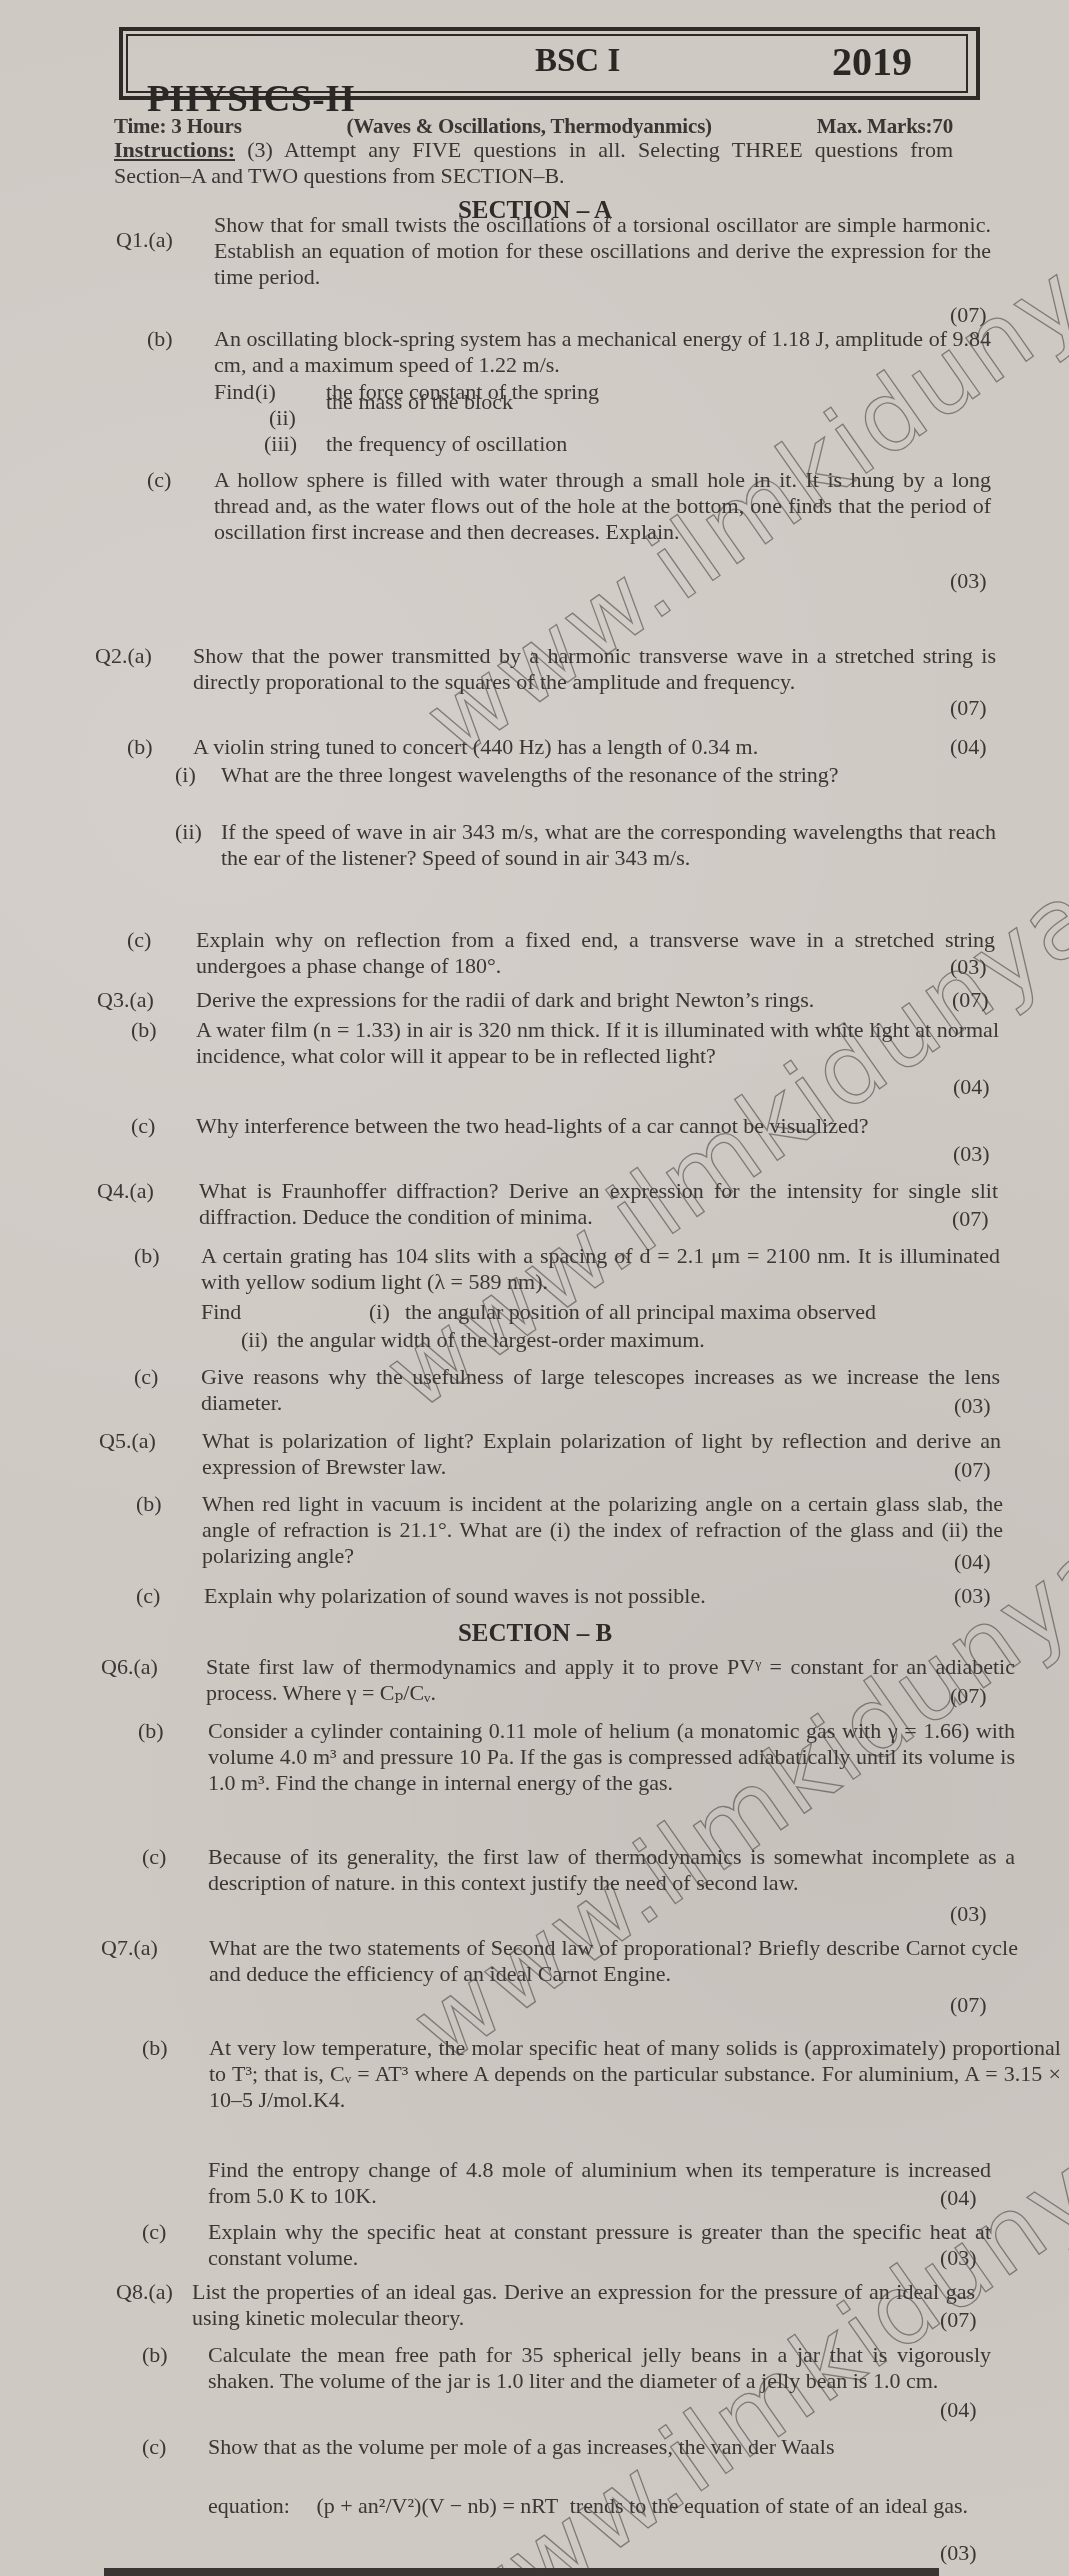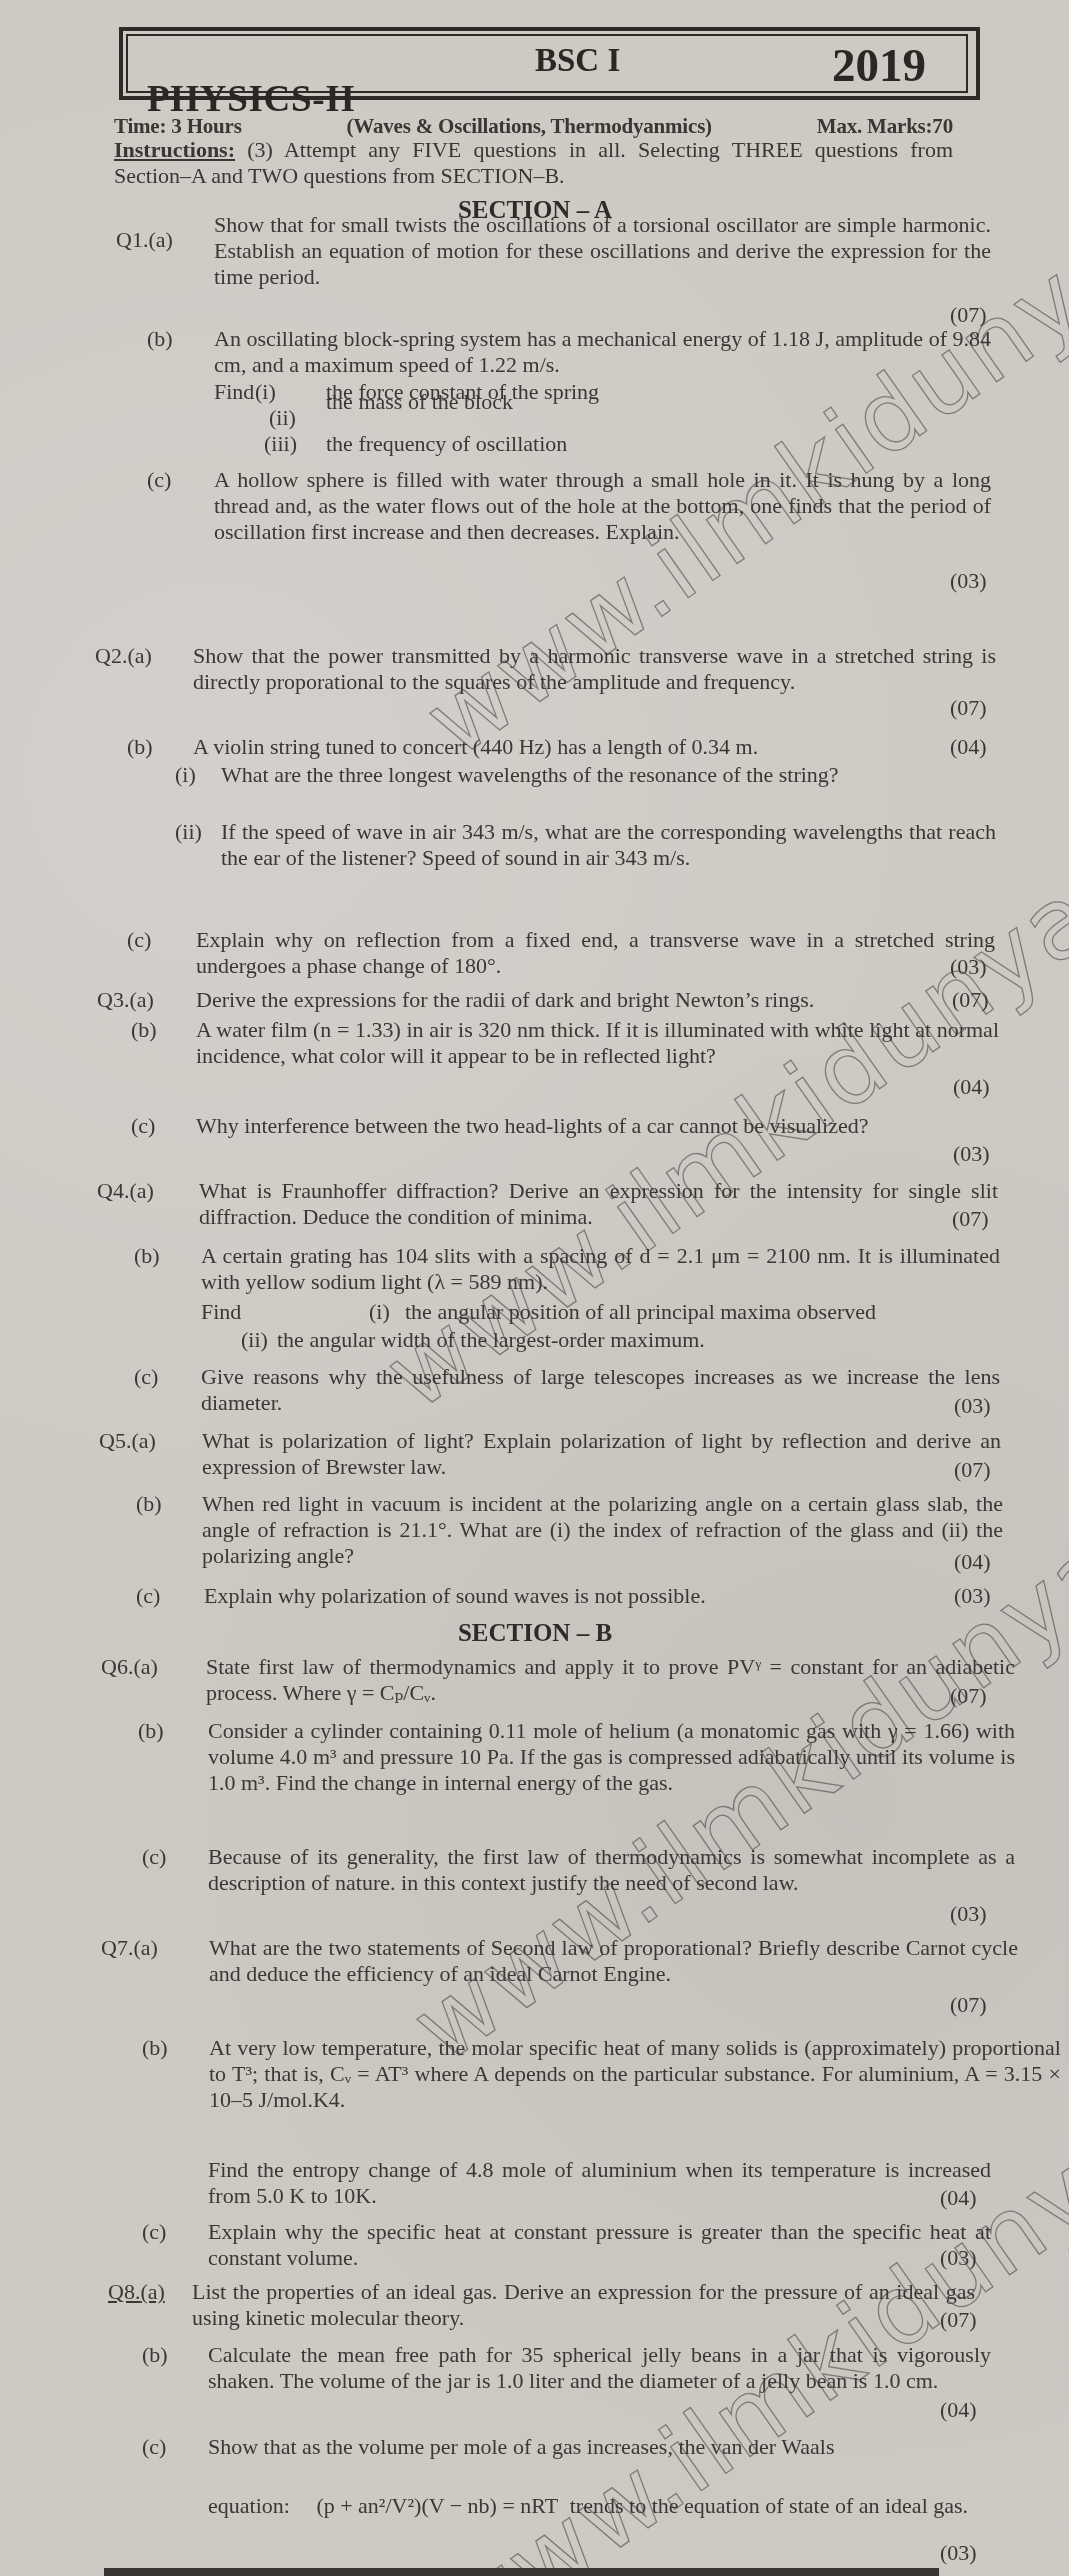--- a/index.html
+++ b/index.html
@@ -24,21 +24,21 @@
   .header-inner {
     position: absolute; left: 126px; top: 34px; width: 842px; height: 59px;
     border: 2.6px solid #2e2a28;
   }
   .header-title {
     position: absolute; top: 33px; font-weight: bold; color: #2b2725;
     font-family: "Liberation Serif", serif;
   }
   .h-subject { left: 147px; font-size: 37px; letter-spacing: 0.7px; margin-top: 44px; }
   .h-class { left: 535px; top: 42px; font-size: 33px; }
-  .h-year { left: 832px; top: 38px; font-size: 47px; }
+  .h-year { left: 832px; top: 38px; font-size: 40px; }
 
   .meta-line {
     position: absolute; left: 114px; width: 839px;
     font-weight: bold; font-size: 21px; white-space: nowrap;
     display: flex; justify-content: space-between;
     letter-spacing: -0.2px;
   }
   .instr {
     position: absolute; left: 114px; width: 839px; font-size: 22px; line-height: 26px;
     text-align: justify;
@@ -203,21 +203,21 @@
     <div class="q-text" style="left:209px;top:2035px;width:852px;">At very low temperature, the molar specific heat of many solids is (approximately) proportional to T³; that is, Cᵥ = AT³ where A depends on the particular substance. For aluminium, A = 3.15 × 10–5 J/mol.K4.</div>
     <div class="q-text" style="left:208px;top:2157px;width:783px;">Find the entropy change of 4.8 mole of aluminium when its temperature is increased from 5.0 K to 10K.</div>
     <span class="marks" style="left:940px;top:2185px;">(04)</span>
 
     <span class="q-num" style="left:142px;top:2219px;">(c)</span>
     <div class="q-text" style="left:208px;top:2219px;width:783px;">Explain why the specific heat at constant pressure is greater than the specific heat at constant volume.</div>
     <span class="marks" style="left:940px;top:2245px;">(03)</span>
   </div>
 
   <div class="q-row" style="left:0;top:0;">
-    <span class="q-num" style="left:108px;top:2279px;text-decoration:underline;"><span>Q8.</span><span>(a)</span></span>
+    <span class="q-num" style="left:116px;top:2279px;"><span>Q8.</span><span>(a)</span></span>
     <div class="q-text" style="left:192px;top:2279px;width:783px;">List the properties of an ideal gas. Derive an expression for the pressure of an ideal gas using kinetic molecular theory.</div>
     <span class="marks" style="left:940px;top:2307px;">(07)</span>
 
     <span class="q-num" style="left:142px;top:2342px;">(b)</span>
     <div class="q-text" style="left:208px;top:2342px;width:783px;">Calculate the mean free path for 35 spherical jelly beans in a jar that is vigorously shaken. The volume of the jar is 1.0 liter and the diameter of a jelly bean is 1.0 cm.</div>
     <span class="marks" style="left:940px;top:2397px;">(04)</span>
 
     <span class="q-num" style="left:142px;top:2434px;">(c)</span>
     <div class="q-text" style="left:208px;top:2434px;width:783px;">Show that as the volume per mole of a gas increases, the van der Waals</div>
     <div class="q-num" style="left:208px;top:2493px;">

